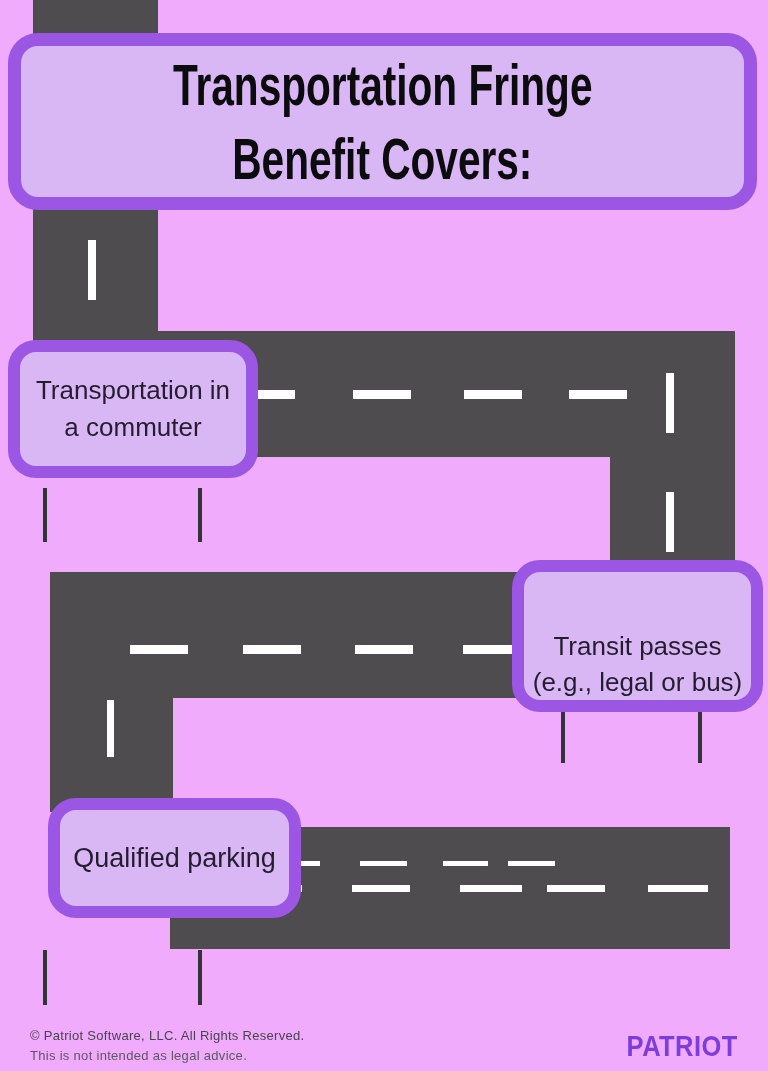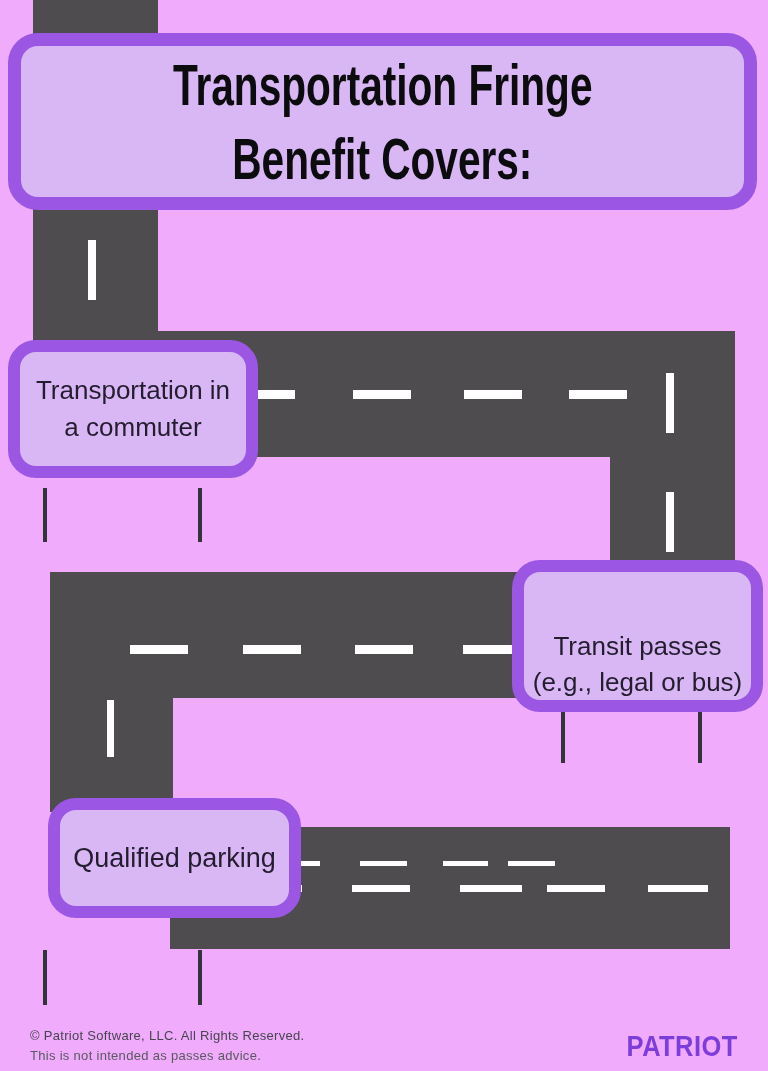--- a/index.html
+++ b/index.html
@@ -146,16 +146,16 @@
   <div class="sign" id="sign-transit">
     <span class="line">Transit passes</span>
     <span class="line">(e.g., legal or bus)</span>
   </div>
 
   <div class="sign" id="sign-parking">
     <span class="line">Qualified parking</span>
   </div>
 
   <div class="footer-text" id="footer-copyright">© Patriot Software, LLC. All Rights Reserved.</div>
-  <div class="footer-text" id="footer-disclaimer">This is not intended as passes advice.</div>
+  <div class="footer-text" id="footer-disclaimer">This is not intended as legal advice.</div>
   <div id="brand-logo">PATRIOT</div>
 
 </div>
 
 </body></html>

